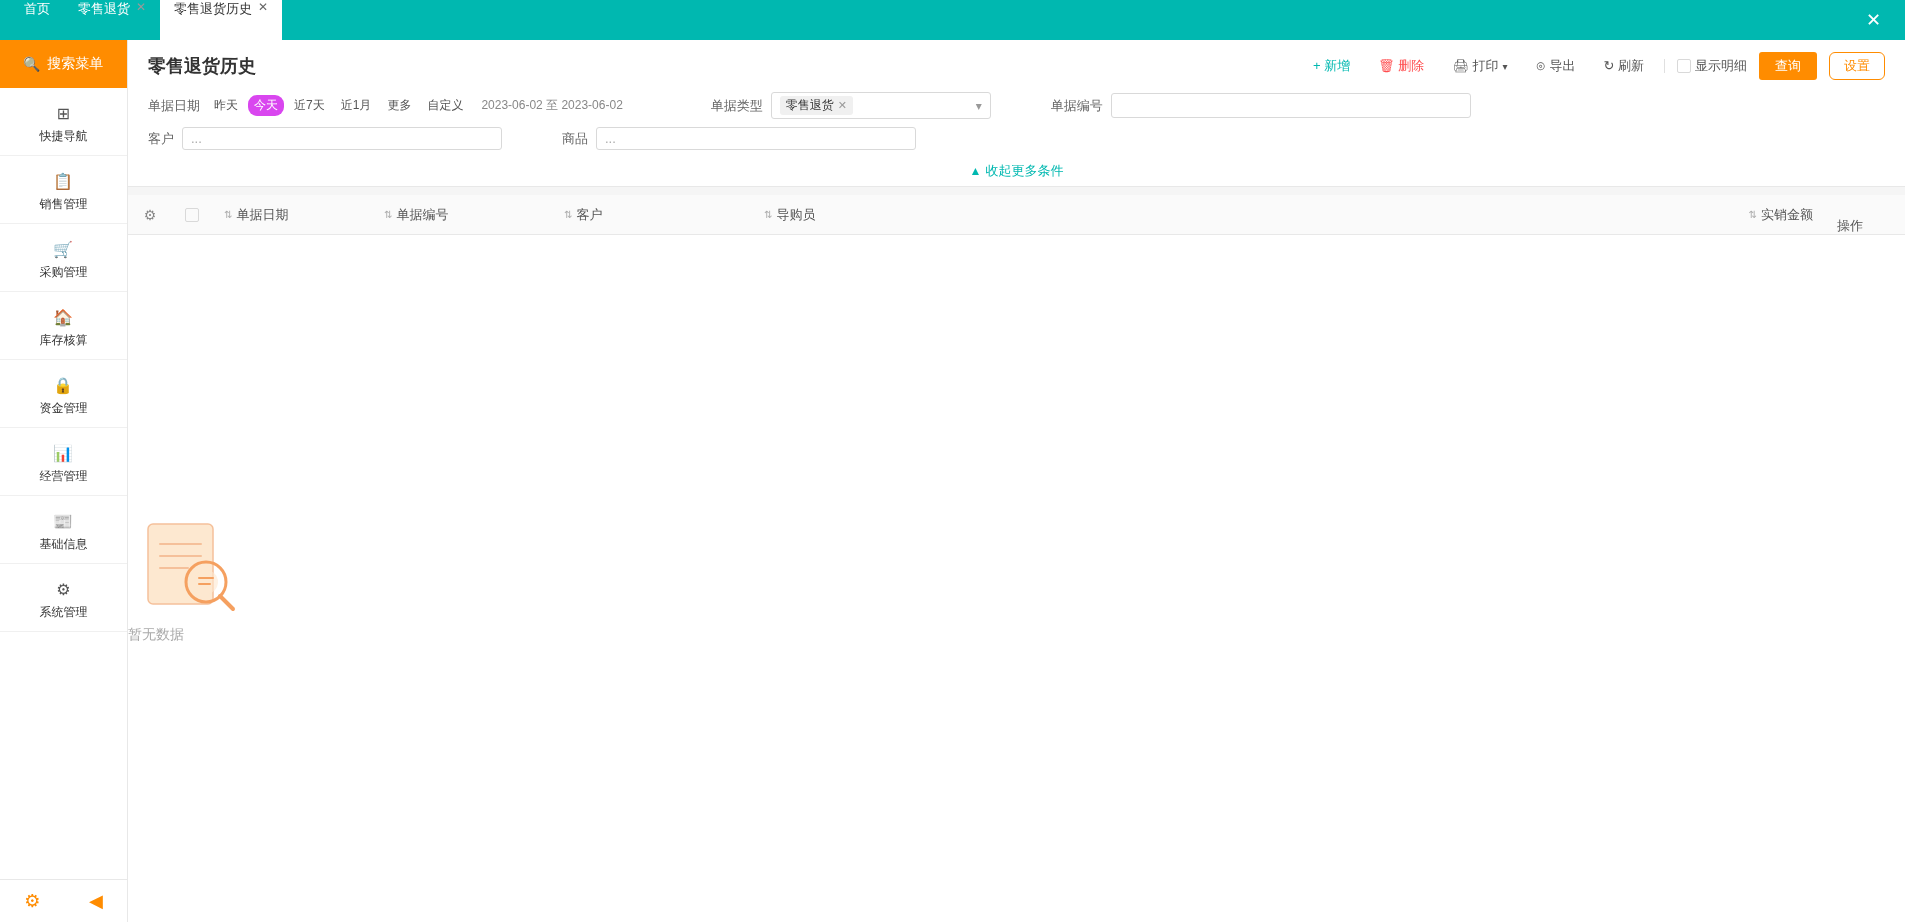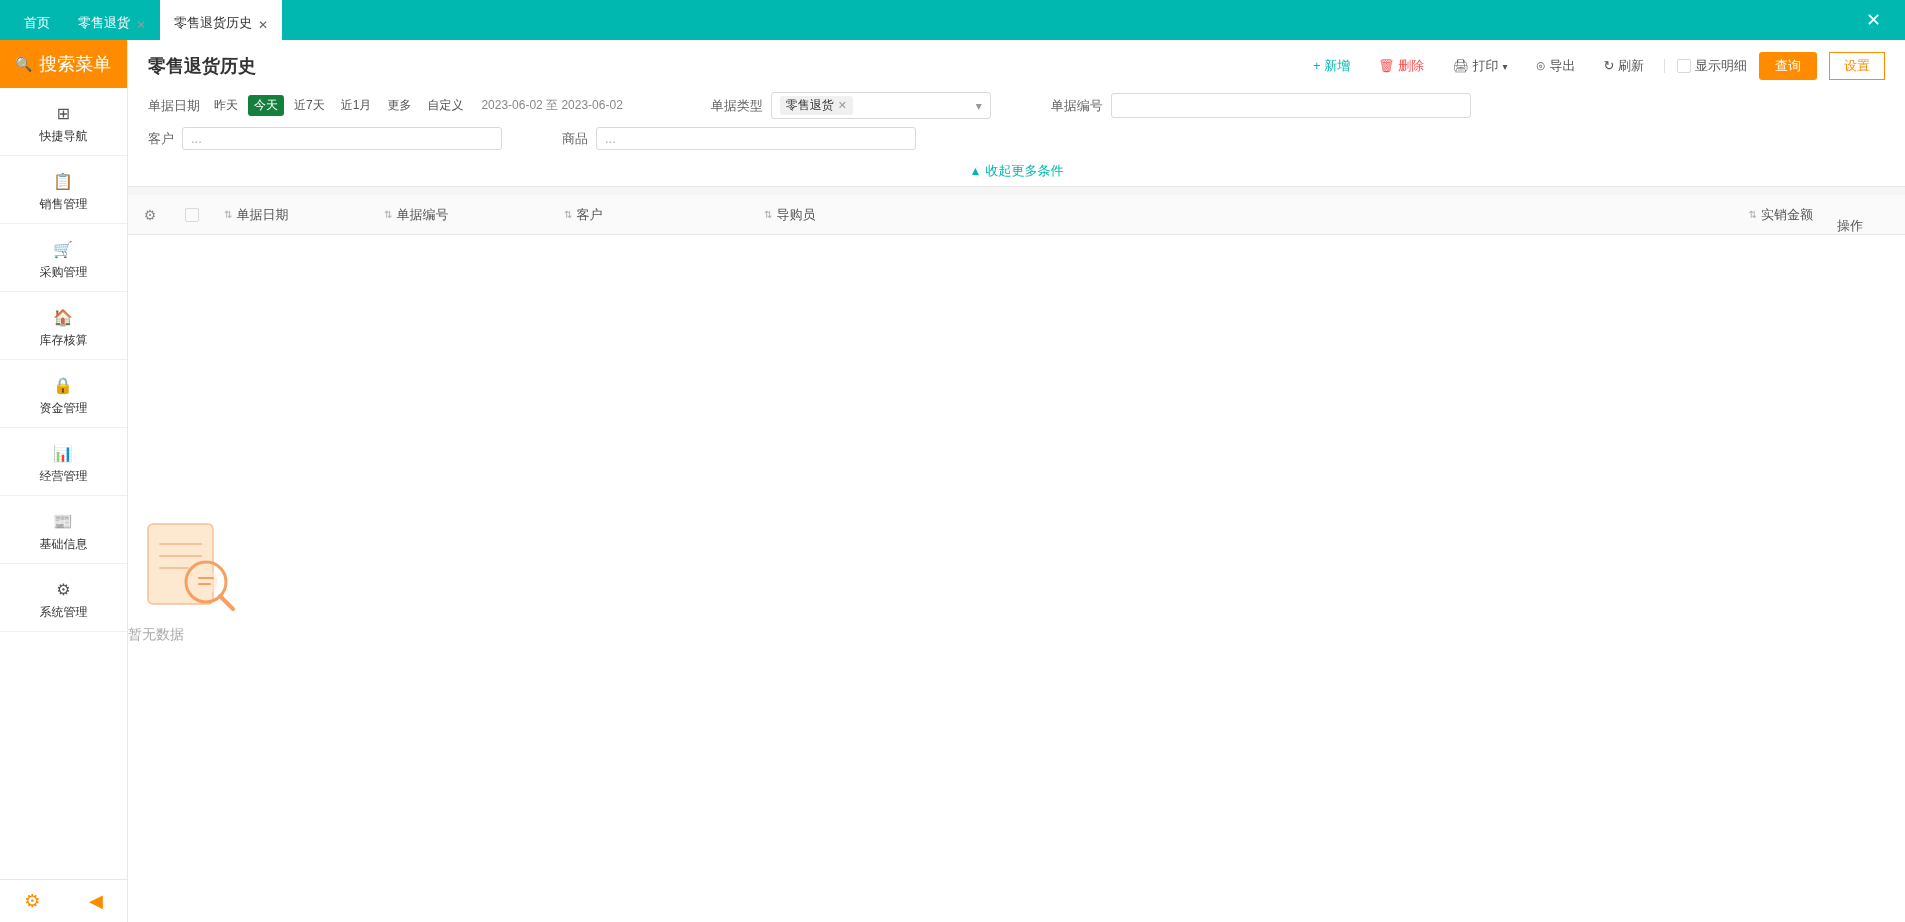--- a/index.html
+++ b/index.html
@@ -16,22 +16,22 @@
     }
     .top-bar-tabs {
       display: flex;
       align-items: center;
       flex: 1;
       height: 100%;
     }
     .tab-item {
       height: 100%;
       display: flex;
-      align-items: flex-end;
-      padding: 8px 14px;
+      align-items: flex-start;
+      padding: 0 14px;
       font-size: 13px;
       color: #fff;
       cursor: pointer;
       position: relative;
       white-space: nowrap;
     }
     .tab-item.active {
       background: #fff;
       color: #333;
     }
@@ -75,21 +75,21 @@
       height: 48px;
       background: #ff8c00;
       display: flex;
       align-items: center;
       justify-content: center;
       gap: 6px;
       cursor: pointer;
     }
     .sidebar-search span {
       color: #fff;
-      font-size: 18px;
+      font-size: 14px;
     }
     .sidebar-items {
       flex: 1;
       overflow-y: auto;
     }
     .sidebar-item {
       display: flex;
       flex-direction: column;
       align-items: center;
       padding: 14px 0 10px;
@@ -172,21 +172,21 @@
       border-radius: 3px;
       padding: 5px 16px;
       cursor: pointer;
       font-size: 13px;
       border: none;
     }
     .btn-settings {
       background: #fff;
       color: #ff8c00;
       border: 1px solid #ff8c00;
-      border-radius: 0;
+      border-radius: 6px;
       padding: 4px 14px;
       cursor: pointer;
       font-size: 13px;
     }
     .btn-display {
       display: flex;
       align-items: center;
       gap: 4px;
       font-size: 13px;
       color: #555;
@@ -219,23 +219,23 @@
       margin-right: 8px;
     }
     .date-btn {
       font-size: 12px;
       color: #555;
       cursor: pointer;
       padding: 2px 6px;
       border-radius: 3px;
     }
     .date-btn.active {
-      background: #15803d;
+      background: #d946ef;
       color: #fff;
-      border-radius: 3px;
+      border-radius: 9px;
     }
     .date-range {
       font-size: 12px;
       color: #888;
       margin-left: 4px;
     }
     .filter-tag-container {
       display: flex;
       align-items: center;
       border: 1px solid #d9d9d9;

